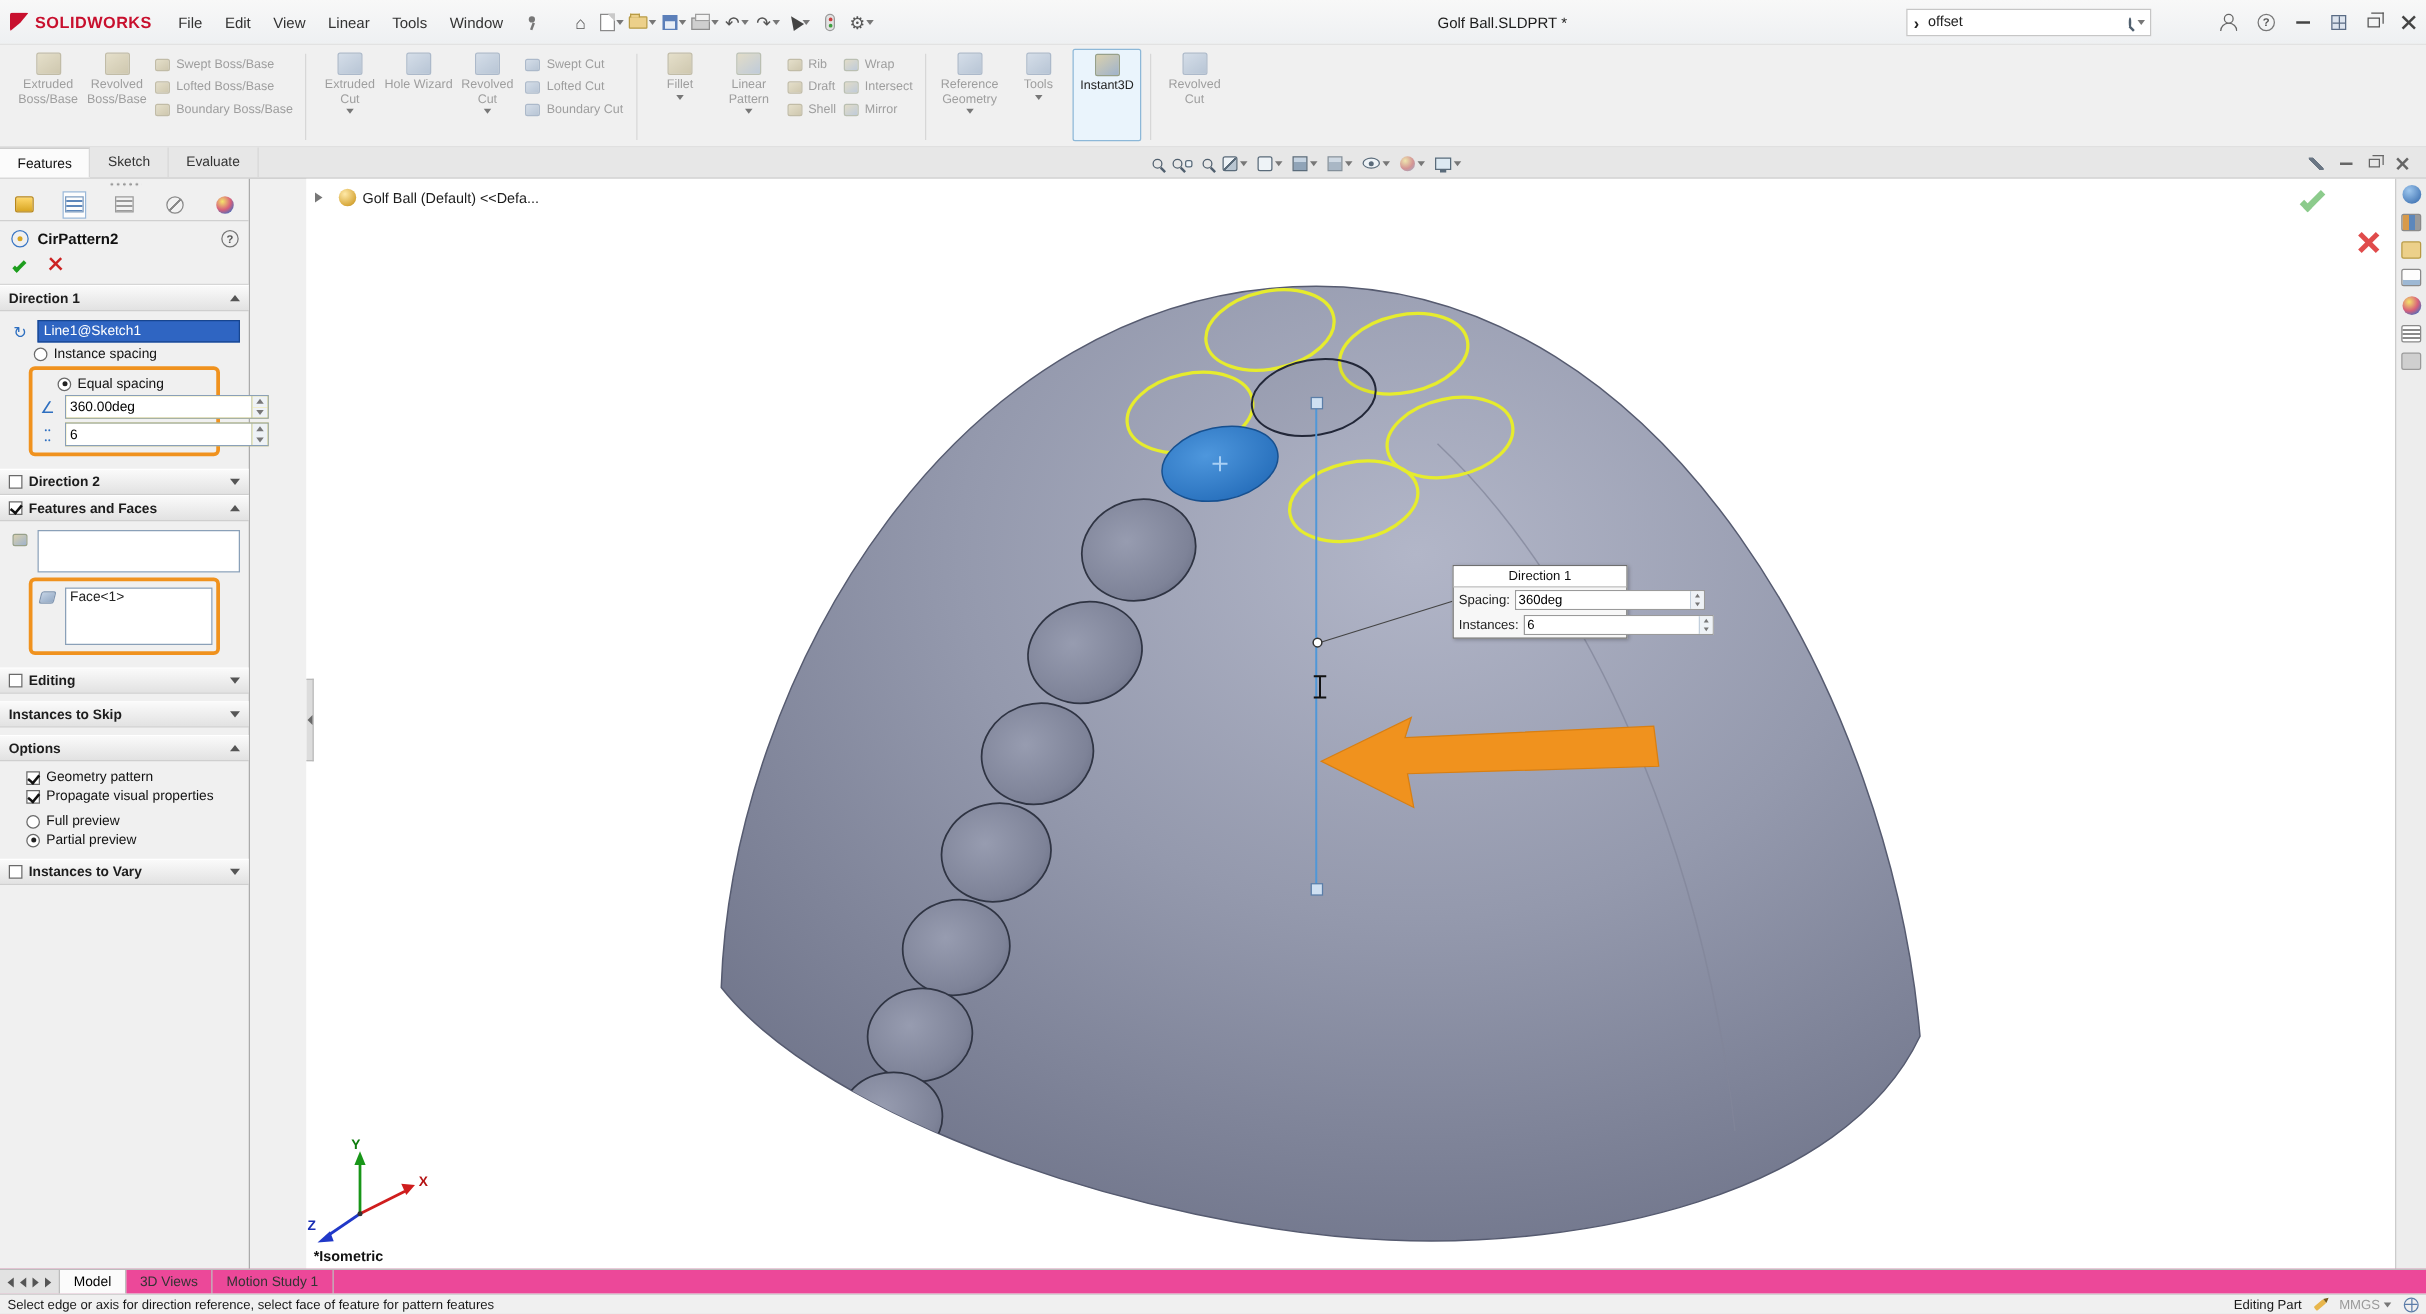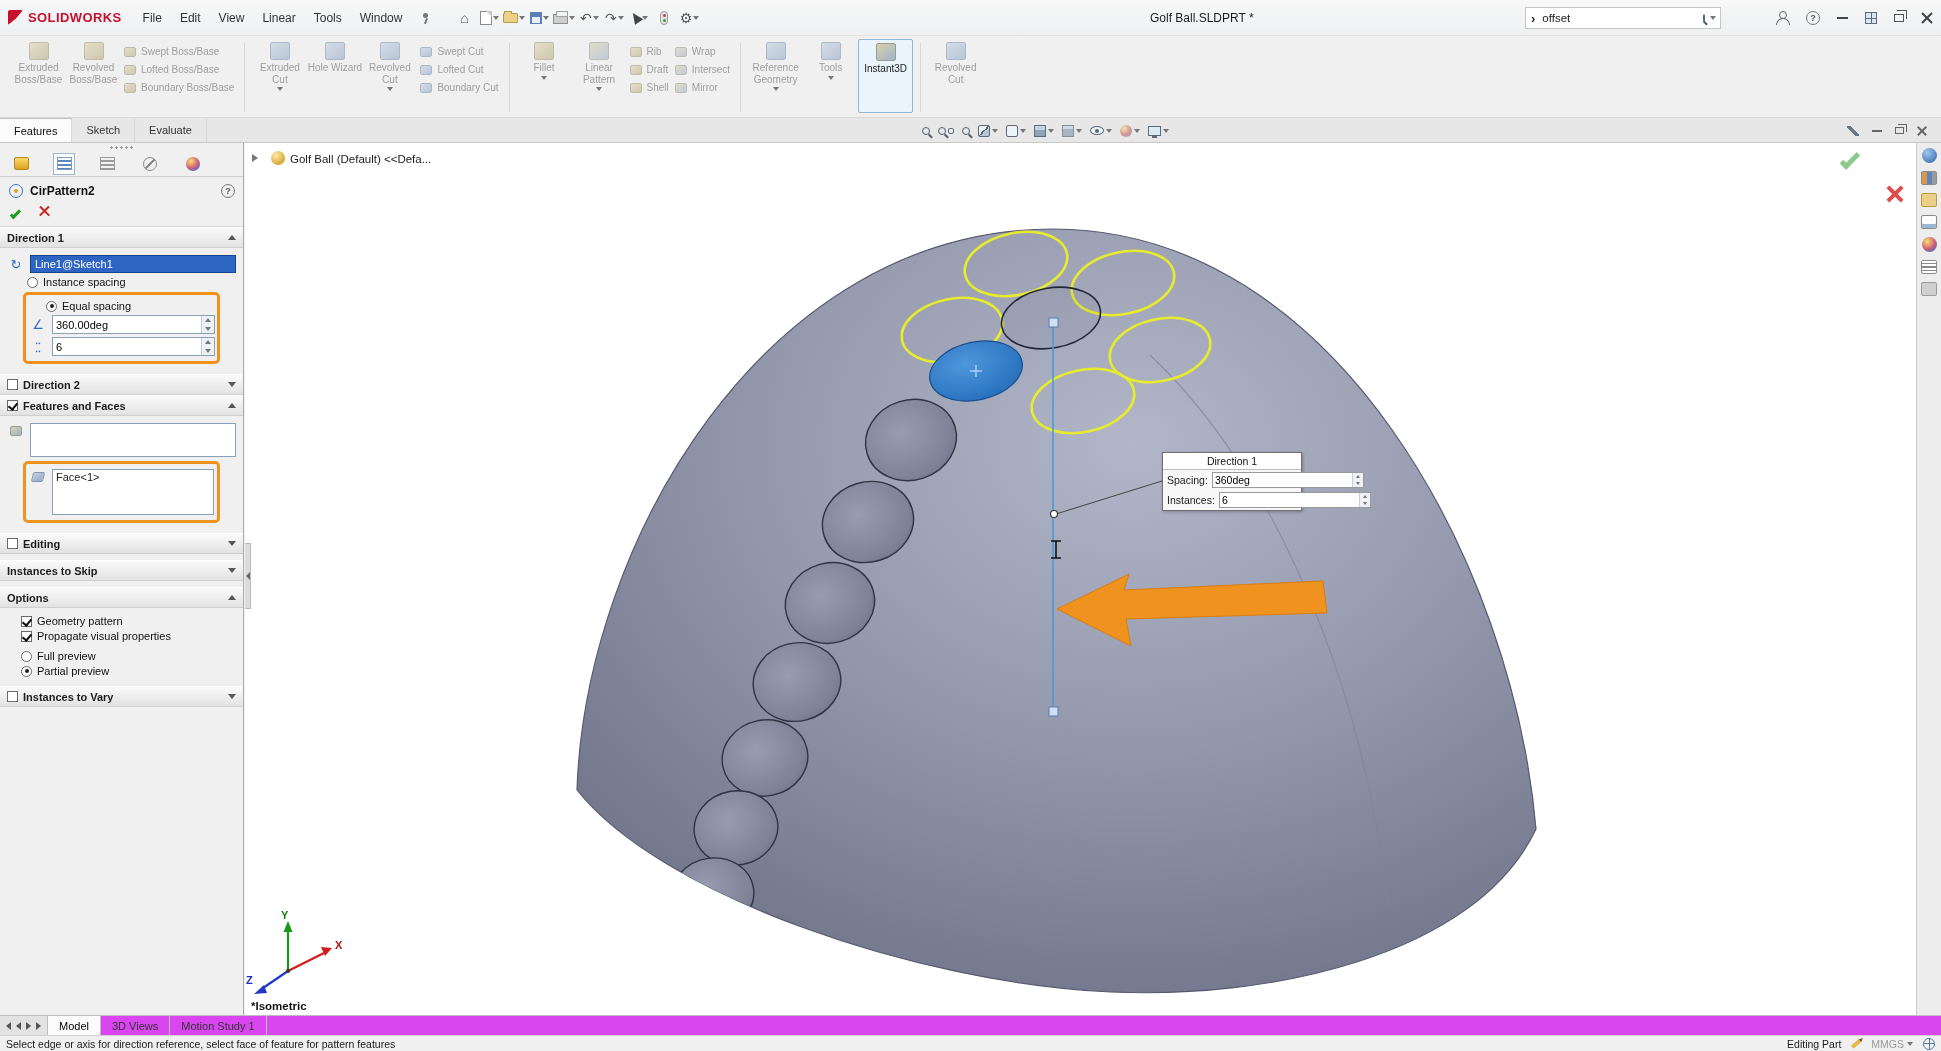--- a/index.html
+++ b/index.html
@@ -83,21 +83,21 @@
   .vwctrl{position:absolute;right:14px;top:0;height:25px;display:flex;align-items:center;gap:13px;}
   .vw-arr{width:12px;height:10px;background:linear-gradient(45deg,transparent 40%,#6a7684 40%,#6a7684 60%,transparent 60%);}
   .mini2{width:10px;height:2px;background:#666;}
   .rest2{width:9px;height:7px;border:1.3px solid #666;position:relative;}
   .rest2::before{content:"";position:absolute;left:2px;top:-4px;width:8px;height:7px;border:1.3px solid #666;border-left:none;border-bottom:none;}
   .x2{width:10px;height:10px;position:relative;}
   .x2::before,.x2::after{content:"";position:absolute;left:-1px;top:4px;width:12px;height:1.8px;background:#666;}
   .x2::before{transform:rotate(45deg);}.x2::after{transform:rotate(-45deg);}
 
   
-  .pm{position:absolute;left:0;top:143px;width:244px;bottom:36px;background:#f0f0f0;border-right:1px solid #ababab;}
+  .pm{position:absolute;left:0;top:143px;width:200px;bottom:36px;background:#f0f0f0;border-right:1px solid #ababab;}
   .pm-grip{height:8px;display:flex;align-items:center;justify-content:center;}
   .pm-grip i{width:26px;height:3px;background:radial-gradient(circle,#9a9a9a 1px,transparent 1.2px) left/5px 3px repeat-x;}
   .pm-tabs{height:26px;display:flex;align-items:center;gap:21px;padding:0 10px;border-bottom:1px solid #d0d0d0;}
   .pm-tab{width:22px;height:22px;display:flex;align-items:center;justify-content:center;border:1px solid transparent;}
   .pm-tab.active{background:#fdfdfd;border-color:#9ab8d8;}
   .pt{width:15px;height:13px;display:inline-block;}
   .pt1{background:linear-gradient(#ffd86b,#d9a623);border:1px solid #b8871a;border-radius:2px;}
   .pt2{background:repeating-linear-gradient(180deg,#fdfdfd 0 2px,#5d87bb 2px 4px);border:1px solid #7d9cc0;}
   .pt3{background:repeating-linear-gradient(180deg,#f2f2f2 0 2px,#9a9a9a 2px 4px);border:1px solid #9a9a9a;}
   .pt4{border:1.2px solid #8a8a8a;border-radius:50%;background:linear-gradient(135deg,transparent 45%,#8a8a8a 45%,#8a8a8a 55%,transparent 55%),#f2f2f2;width:14px;height:14px;}
@@ -164,21 +164,21 @@
   .tp{width:16px;height:14px;border-radius:2px;display:inline-block;}
   .tp-home{border-radius:50%;background:radial-gradient(circle at 35% 30%,#9ec7ee,#2f64a8);width:15px;height:15px;}
   .tp-lib{background:linear-gradient(90deg,#d89a4a 0 5px,#5d87bb 5px 10px,#9a9a9a 10px);border:1px solid #8a8a8a;}
   .tp-exp{background:#ecd08a;border:1px solid #b89b45;}
   .tp-pal{background:#fdfdfd;border:1px solid #8a8a8a;box-shadow:inset 0 -4px 0 #9db8d4;}
   .tp-app{border-radius:50%;background:radial-gradient(circle at 35% 30%,#f4e36b,#d8607a 50%,#3a6fc4 85%);width:15px;height:15px;}
   .tp-props{background:repeating-linear-gradient(180deg,#fff 0 2px,#8a8a8a 2px 3.5px);border:1px solid #8a8a8a;}
   .tp-extra{background:#cfcfcf;border:1px solid #9a9a9a;}
 
   
-  .doctabs{position:absolute;left:0;right:0;bottom:16px;height:20px;background:#d946ef;border-top:1px solid #bdbdbd;display:flex;align-items:stretch;font-size:11px;color:#333;}
+  .doctabs{position:absolute;left:0;right:0;bottom:16px;height:20px;background:#ec4899;border-top:1px solid #bdbdbd;display:flex;align-items:stretch;font-size:11px;color:#333;}
   .navbtns{display:flex;align-items:center;gap:5px;padding:0 6px;background:#e2e2e2;border-right:1px solid #bdbdbd;}
   .nl{width:0;height:0;border-top:4px solid transparent;border-bottom:4px solid transparent;border-right:5px solid #555;}
   .nr{width:0;height:0;border-top:4px solid transparent;border-bottom:4px solid transparent;border-left:5px solid #555;}
   .dtab{display:flex;align-items:center;padding:0 11px;border-right:1px solid #bdbdbd;}
   .dtab.active{background:#fbfbfb;color:#000;}
   .statusbar{position:absolute;left:0;right:0;bottom:0;height:16px;background:#f0f0f0;border-top:1px solid #d2d2d2;display:flex;align-items:center;padding:0 6px;gap:10px;font-size:10.5px;color:#1a1a1a;}
   .sb-spacer{flex:1;}
   .pencil{width:10px;height:4px;background:#e8b64c;transform:rotate(-40deg);border-radius:1px;position:relative;}
   .pencil::after{content:"";position:absolute;right:-4px;top:0;border-top:2px solid transparent;border-bottom:2px solid transparent;border-left:4px solid #7a5c18;}
   .sb-units{color:#9a9a9a;display:flex;align-items:center;gap:3px;}

